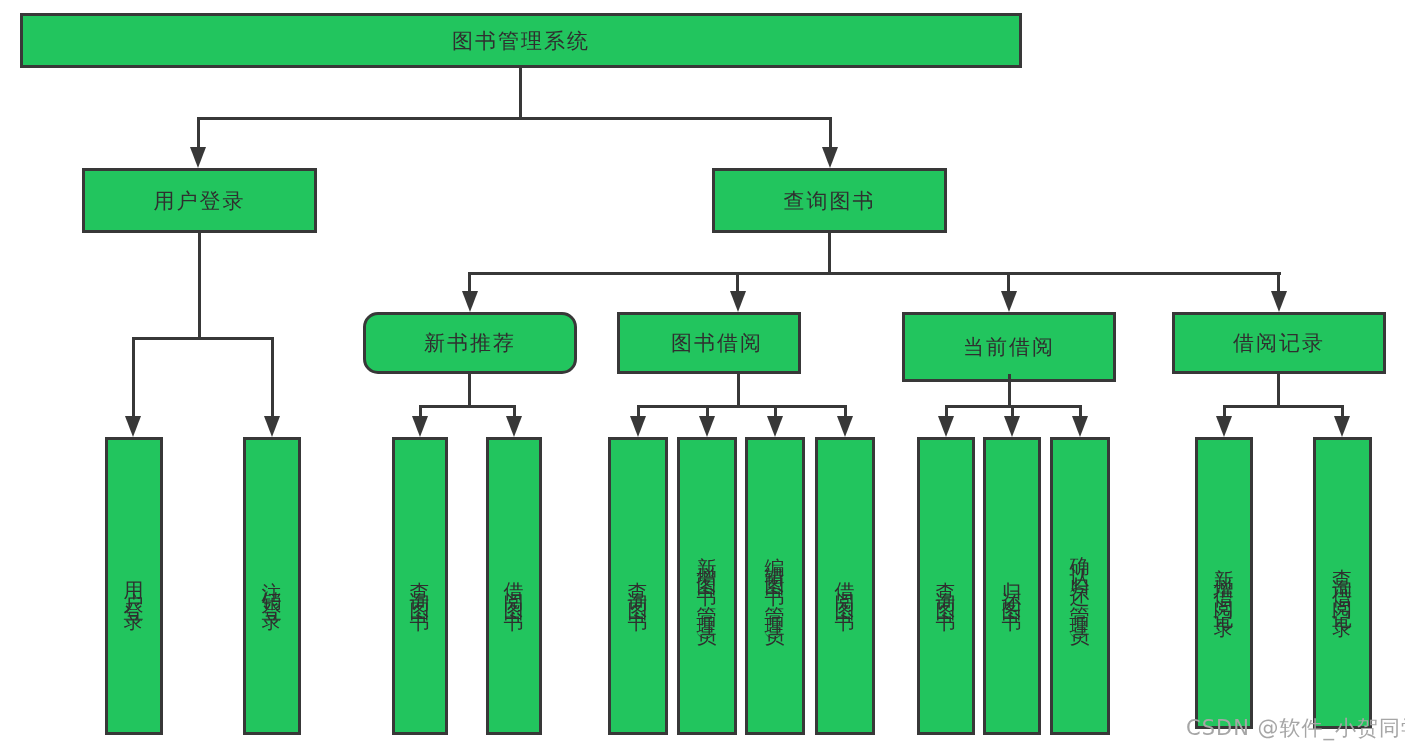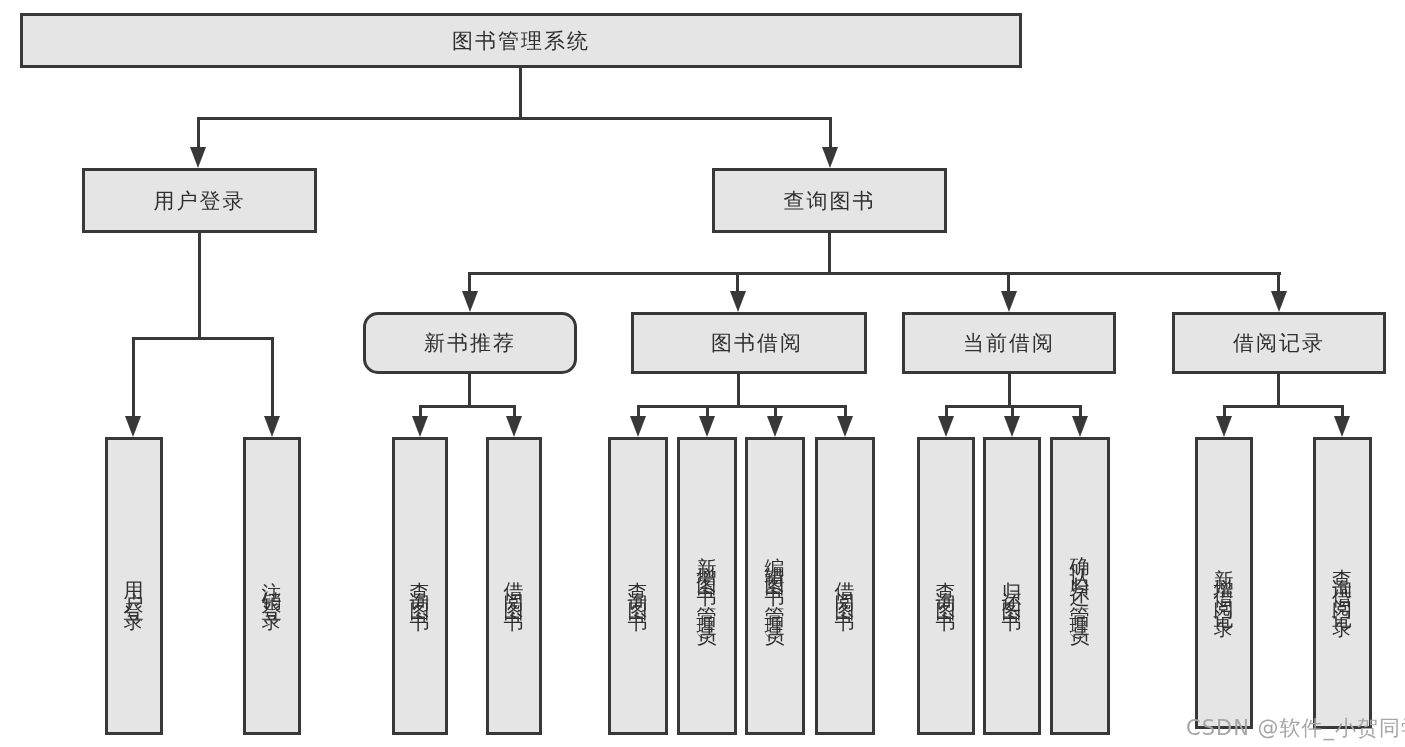--- a/index.html
+++ b/index.html
@@ -11,21 +11,21 @@
     height: 747px;
     background: var(--bg);
     font-family: "DejaVu Sans", sans-serif;
     color: #2f2f2f;
     overflow: hidden;
   }
   .box {
     position: absolute;
     box-sizing: border-box;
     border: 3px solid var(--line);
-    background: #e5e5e5;
+    background: #22c55e;
     display: flex;
     align-items: center;
     justify-content: center;
   }
   .box .hlabel {
     font-size: 21px;
     letter-spacing: 2px;
     white-space: nowrap;
   }
   .box .vlabel {
@@ -97,24 +97,24 @@
   <div class="line" style="left:736px; top:272px; width:3px; height:24px;"></div>
   <div class="arrow" style="left:730px; top:291px;"></div>
   <div class="line" style="left:1007px; top:272px; width:3px; height:24px;"></div>
   <div class="arrow" style="left:1001px; top:291px;"></div>
   <div class="line" style="left:1277px; top:272px; width:3px; height:24px;"></div>
   <div class="arrow" style="left:1271px; top:291px;"></div>
 
   <div class="box" style="left:363px; top:312px; width:214px; height:62px;border-radius:15px;">
     <span class="hlabel">新书推荐</span>
   </div>
-  <div class="box" style="left:631px; top:312px; width:236px; height:62px;padding-left:16px;">
+  <div class="box" style="left:617px; top:312px; width:184px; height:62px;padding-left:16px;">
     <span class="hlabel">图书借阅</span>
   </div>
-  <div class="box" style="left:902px; top:312px; width:214px; height:62px;">
+  <div class="box" style="left:902px; top:312px; width:214px; height:70px;">
     <span class="hlabel">当前借阅</span>
   </div>
   <div class="box" style="left:1172px; top:312px; width:214px; height:62px;">
     <span class="hlabel">借阅记录</span>
   </div>
 
   <div class="line" style="left:468px; top:374px; width:3px; height:33px;"></div>
   <div class="line" style="left:419px; top:405px; width:97px; height:3px;"></div>
   <div class="line" style="left:419px; top:405px; width:3px; height:15px;"></div>
   <div class="arrow" style="left:412px; top:416px;"></div>

